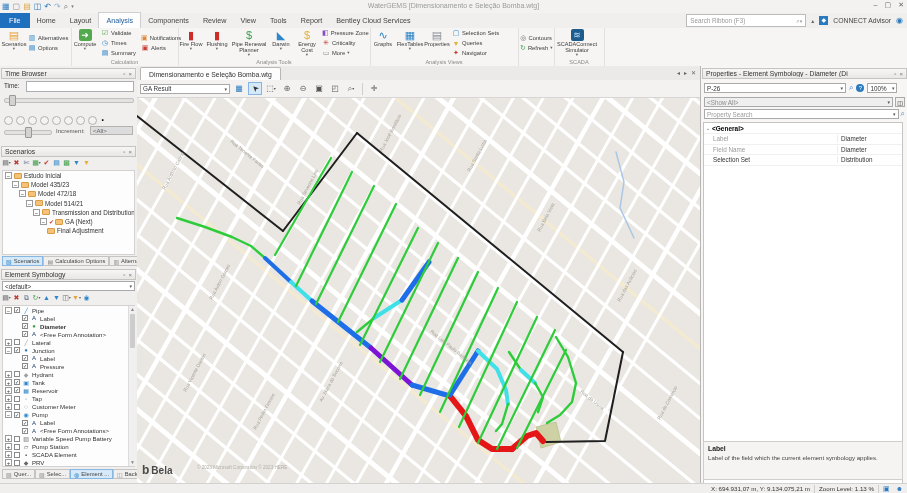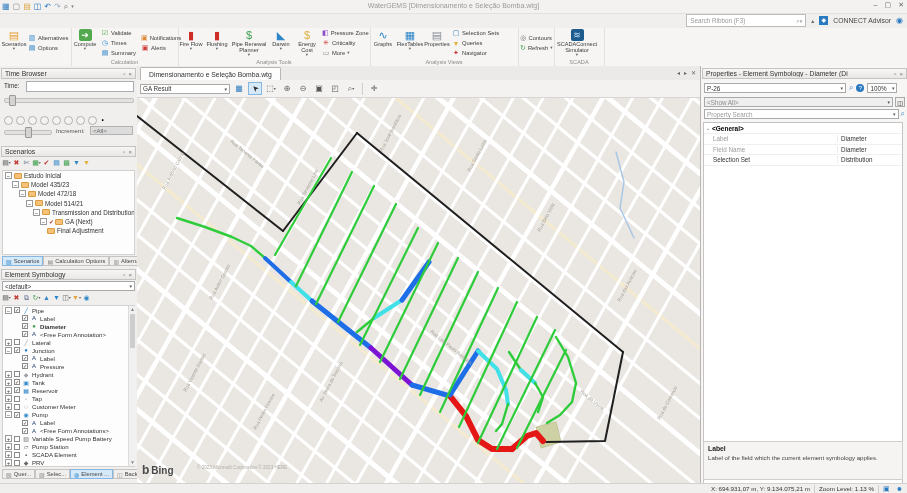--- a/index.html
+++ b/index.html
@@ -98,20 +98,32 @@
     <span style="color:#555">⌕</span>
     <span style="color:#777;font-size:5px">▾</span>
   </div>
   <div class="abs" id="win-title">WaterGEMS [Dimensionamento e Seleção Bomba.wtg]</div>
   <div class="abs" id="win-controls">
     <span>–</span>
     <span>▢</span>
     <span>✕</span>
   </div>
 
+  <div class="abs" id="tabrow">
+      <div class="rtab file">File</div>
+      <div class="rtab">Home</div>
+      <div class="rtab">Layout</div>
+      <div class="rtab active">Analysis</div>
+      <div class="rtab">Components</div>
+      <div class="rtab">Review</div>
+      <div class="rtab">View</div>
+      <div class="rtab">Tools</div>
+      <div class="rtab">Report</div>
+      <div class="rtab">Bentley Cloud Services</div>
+    </div>
   <div class="abs" id="tabrow-right">
     <div id="ribbon-search">
       <span class="sp">Search Ribbon (F3)</span>
       <span>⌕</span>
       <span style="font-size:5px">▾</span>
     </div>
     <span style="font-size:6px;color:#666">▴</span>
     <span style="width:9px;height:9px;background:#2a7ac0;color:#fff;font-size:6px;text-align:center;line-height:9px;display:inline-block">◆</span>
     <span style="font-size:6.8px;color:#444">CONNECT Advisor</span>
     <span style="font-size:8px;color:#2a7ac0">◉</span>
@@ -685,21 +697,21 @@
         <text x="0" y="0" fill="#a29d95" font-size="4.8" transform="translate(333,74) rotate(-62)">Rua Santa Luzia</text>
         <text x="0" y="0" fill="#a29d95" font-size="4.8" transform="translate(403,134) rotate(-62)">Rua Bela Vista</text>
         <text x="0" y="0" fill="#a29d95" font-size="4.8" transform="translate(483,204) rotate(-62)">Rua das Acácias</text>
         <text x="0" y="0" fill="#a29d95" font-size="4.8" transform="translate(523,322) rotate(-62)">Rua do Comércio</text>
         <text x="0" y="0" fill="#a29d95" font-size="4.8" transform="translate(293,234) rotate(39)">Rua Luiz Paulo Barbosa</text>
         <text x="0" y="0" fill="#a29d95" font-size="4.8" transform="translate(93,44) rotate(39)">Rua Tenente Farias</text>
         <text x="0" y="0" fill="#a29d95" font-size="4.8" transform="translate(443,294) rotate(39)">Rua da Usina</text>
       </svg>
     <div id="bing-logo">
       <span id="bing-b">b</span>
-      <span>Bing</span>
+      <span>Bela</span>
     </div>
     <div id="map-attr">© 2023 Microsoft Corporation © 2023 HERE</div>
   </div>
 
   <div class="abs" id="rightdock">
     <div class="panel-h" style="position:absolute;left:1px;top:2px;width:205px">
       <span style="overflow:hidden;white-space:nowrap;text-overflow:ellipsis;max-width:180px">Properties - Element Symbology - Diameter (Di</span>
         <span class="sp"></span>
       <span class="hicn">▫</span>
       <span class="hicn">×</span>

